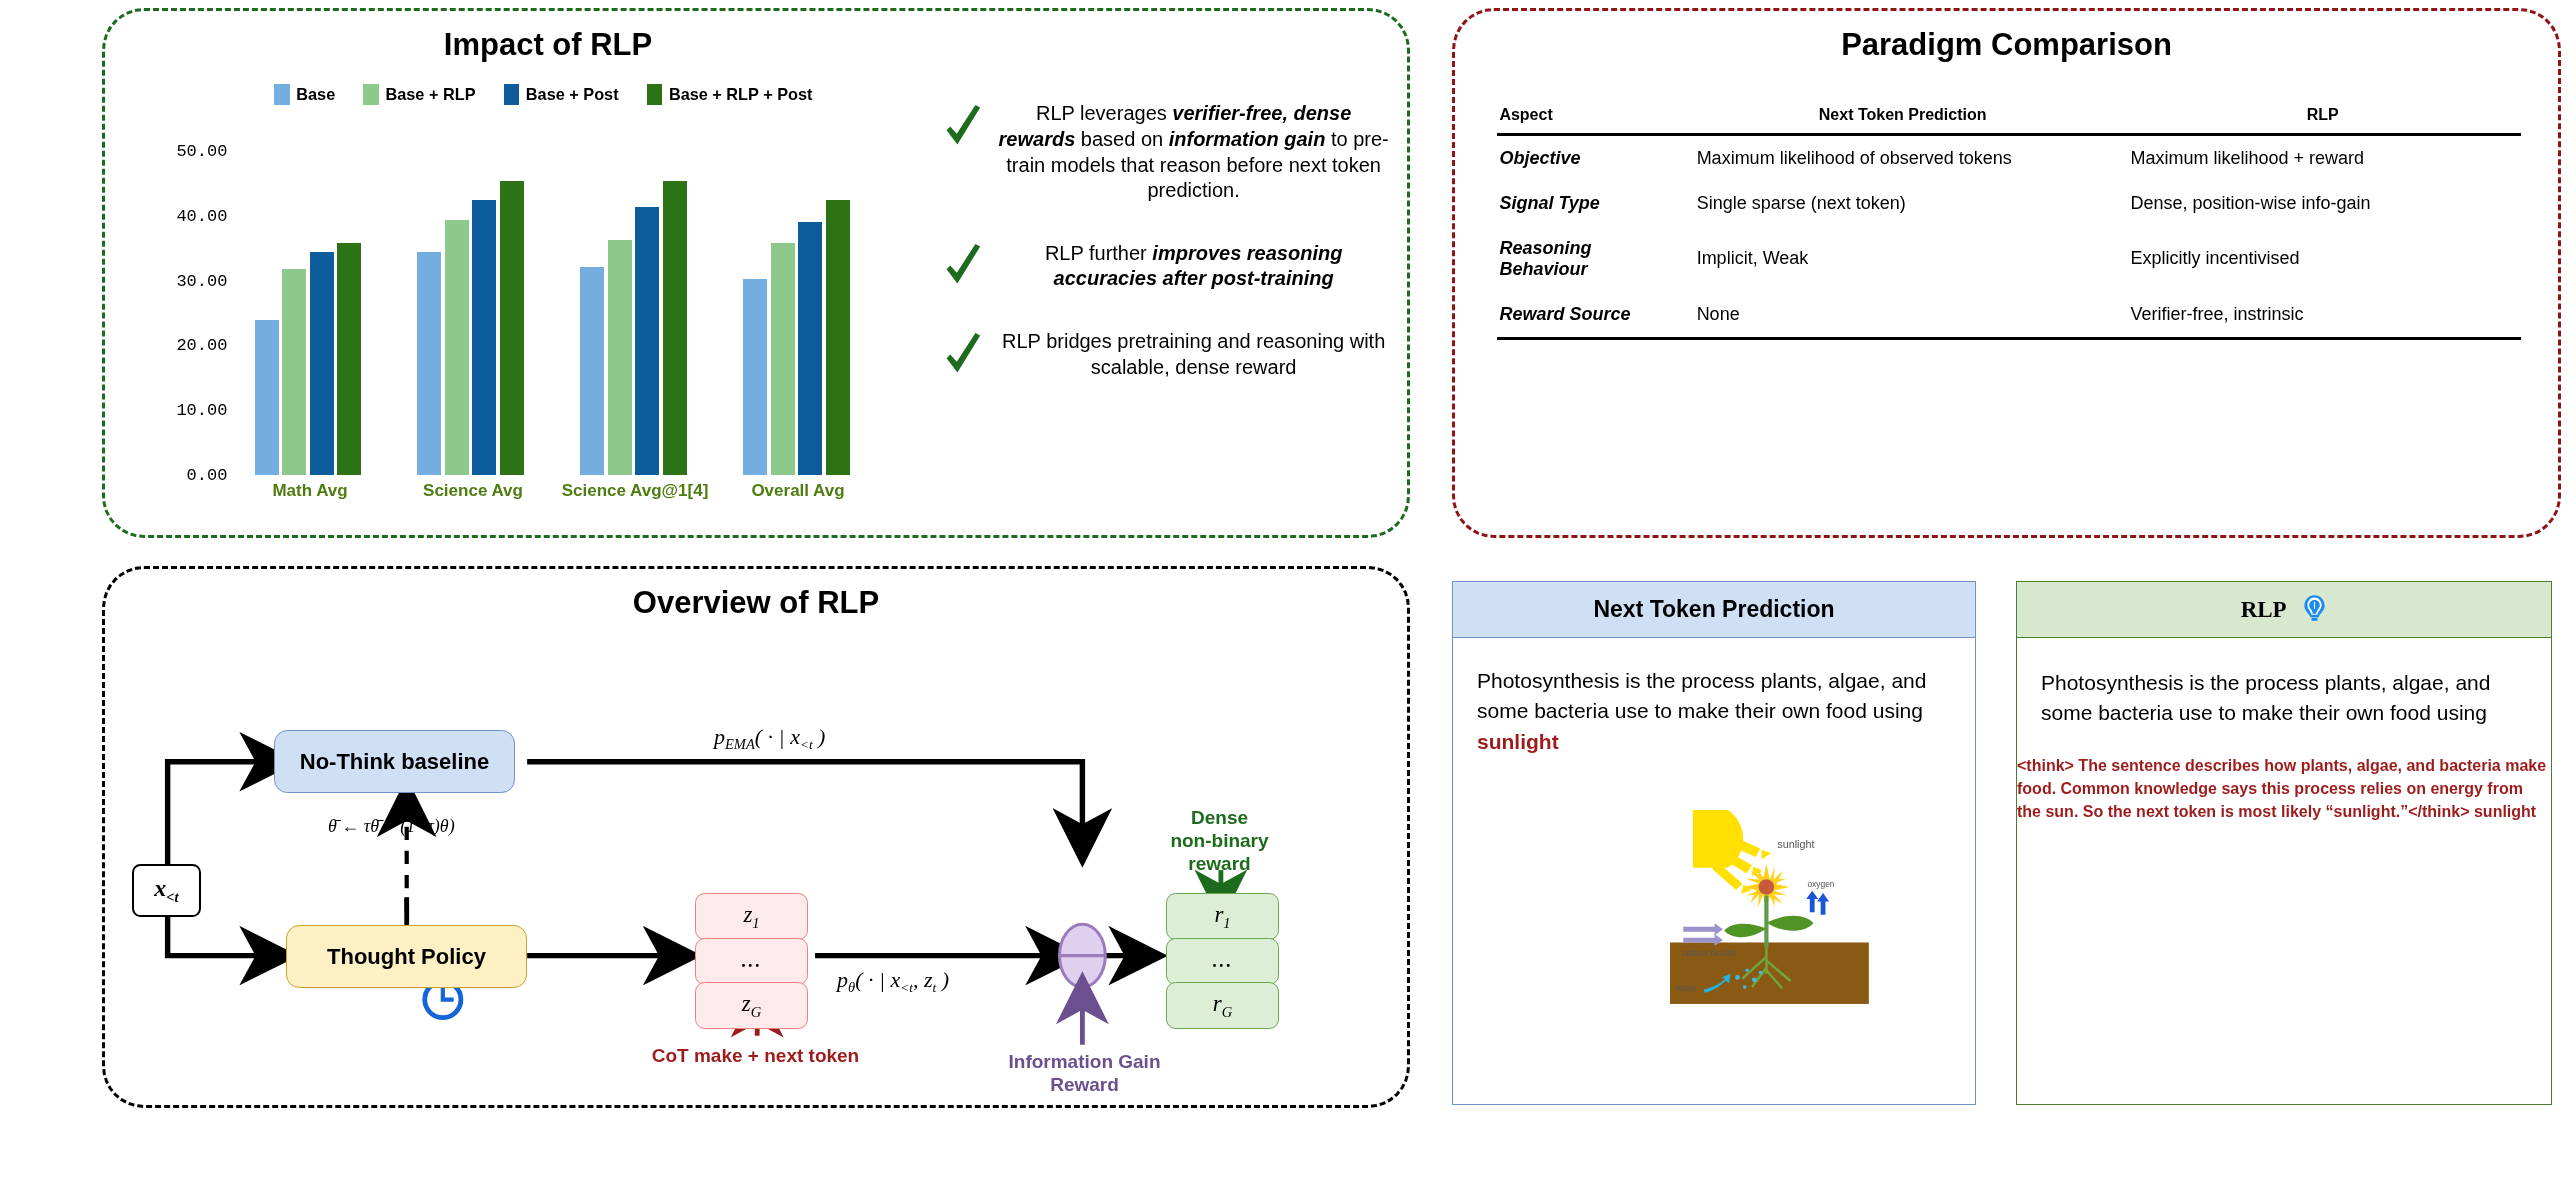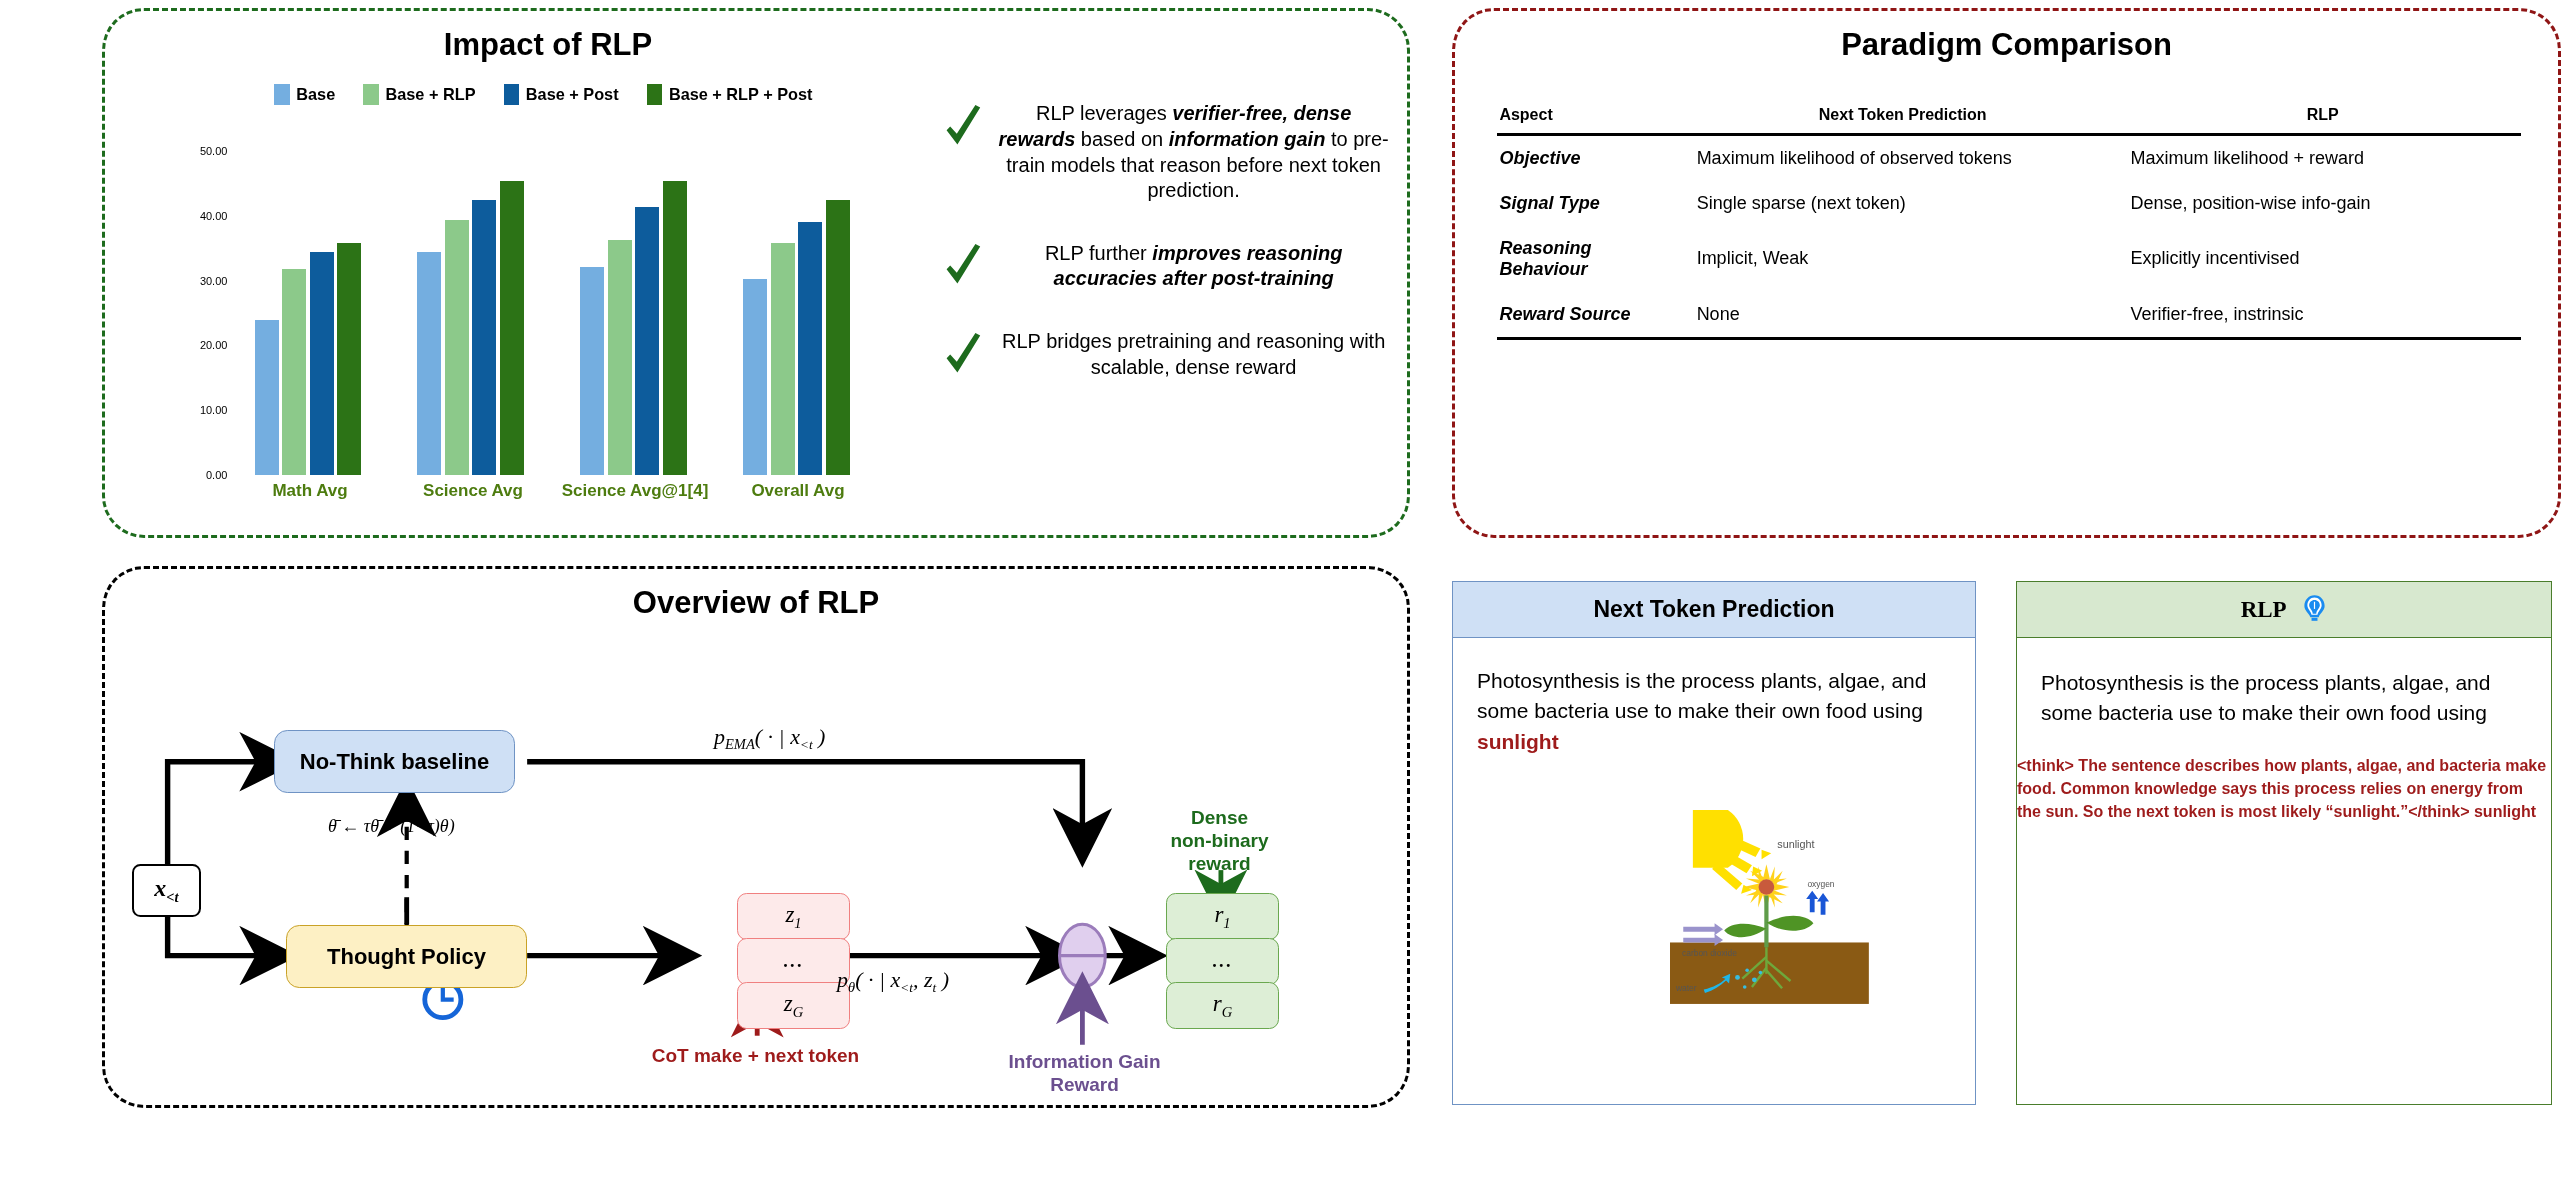--- a/index.html
+++ b/index.html
@@ -14,22 +14,22 @@
 
   
   #chart-legend{position:absolute;left:169px;top:73px;display:flex;align-items:center;gap:28px;}
   .lg{display:flex;align-items:center;gap:6.6px;}
   .lg .sw{width:15.7px;height:20.5px;display:block;}
   .lg .lb{font-size:16.3px;font-weight:bold;color:#000;white-space:nowrap;}
 
   
   #chart-wrap{position:absolute;left:36px;top:108px;width:777px;height:398px;}
   #y-labels{position:absolute;left:0;top:0;width:90px;height:356px;}
-  #y-labels div{position:absolute;right:3.6px;font-size:11px;color:#000;transform:translateY(-50%);
-     font-family:Liberation Sans, sans-serif;text-align:center;}
+  #y-labels div{position:absolute;right:3.6px;font-size:17px;color:#000;transform:translateY(-50%);
+     font-family:Liberation Mono, monospace;text-align:center;}
   #plot{position:absolute;left:93px;top:0;width:651px;height:356px;}
   .grp{position:absolute;bottom:0;height:100%;display:flex;align-items:flex-end;gap:3.6px;}
   .bar{width:24px;}
   .xtick{position:absolute;top:362px;font-size:17px;font-weight:bold;color:#4d7c0f;
      text-align:left;white-space:nowrap;transform:translateX(-50%);}
 
   
   #bullets{position:absolute;left:838px;top:90px;width:446px;}
   .bullet{display:flex;align-items:flex-start;gap:13.3px;margin-bottom:37px;}
   .check{flex:0 0 auto;width:42px;height:48px;position:relative;top:3.6px;}
@@ -65,21 +65,21 @@
     font-size:31px;font-weight:bold;color:#000;}
   #ovcanvas{position:absolute;left:0;top:0;width:1308px;height:542px;}
   .nodebox{position:absolute;box-sizing:border-box;display:flex;align-items:center;
     justify-content:center;font-weight:bold;color:#000;}
   #box-xt{left:27px;top:295px;width:69px;height:53px;border:2.4px solid #000;border-radius:8.4px;
     font-size:24px;background:#fff;font-family:"Liberation Serif",serif;font-style:italic;}
   #box-nothink{left:169px;top:161px;width:241px;height:63px;border:1.8px solid #6f93c4;
     border-radius:13.3px;background:#cfe0f5;font-size:22px;}
   #box-thought{left:181px;top:356px;width:241px;height:63px;border:1.8px solid #c9a227;
     border-radius:13.3px;background:#fdf0c4;font-size:22px;}
-  .zbox{position:absolute;left:632px;width:111px;height:45px;border:1.8px solid #f08080;
+  .zbox{position:absolute;left:590px;width:111px;height:45px;border:1.8px solid #f08080;
     border-radius:9.6px;background:#fdeaea;display:flex;align-items:center;justify-content:center;
     font-size:23px;font-family:"Liberation Serif",serif;font-style:italic;color:#000;}
   .rbox{position:absolute;left:1061px;width:111px;height:45px;border:1.8px solid #6aa84f;
     border-radius:9.6px;background:#ddeed6;display:flex;align-items:center;justify-content:center;
     font-size:23px;font-family:"Liberation Serif",serif;font-style:italic;color:#000;}
   .mathlab{position:absolute;font-family:"Liberation Serif",serif;font-style:italic;
     font-size:22px;color:#000;white-space:nowrap;}
   .caplab{position:absolute;font-size:19px;font-weight:bold;text-align:center;white-space:pre-line;}
 
   

